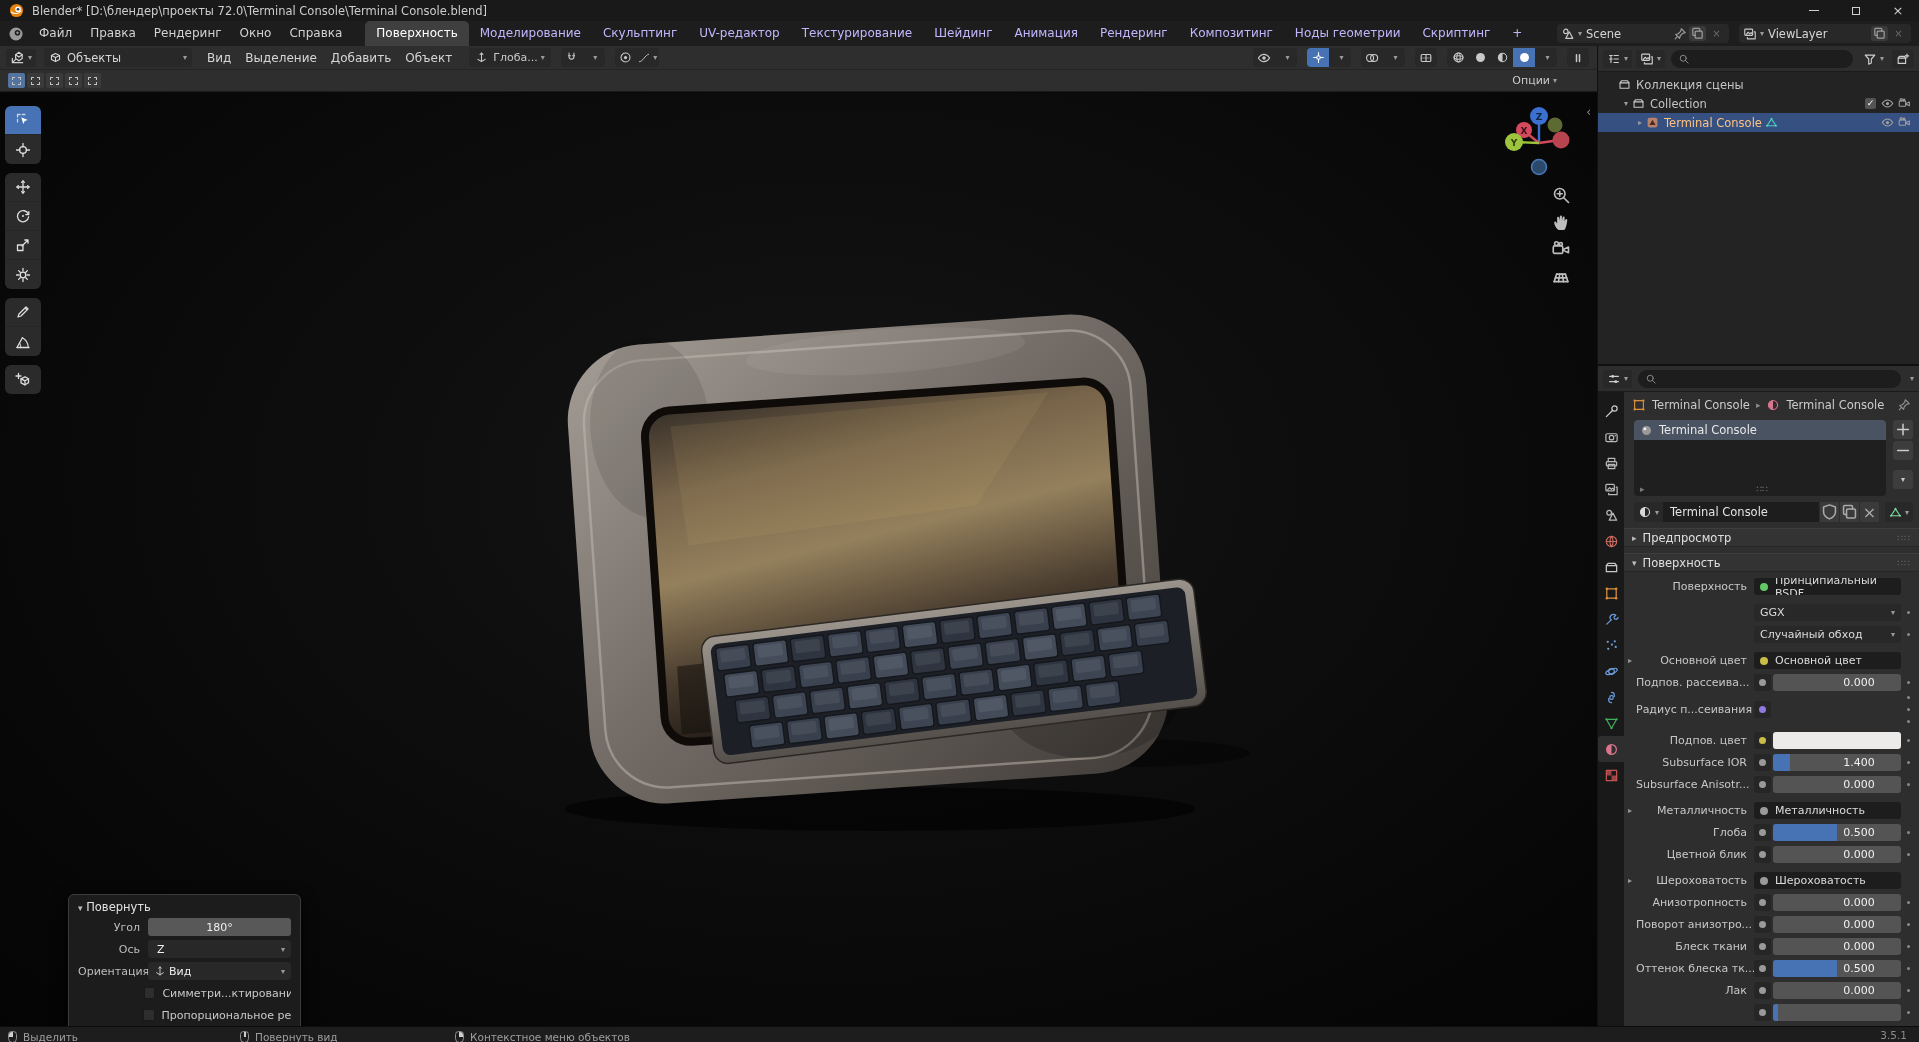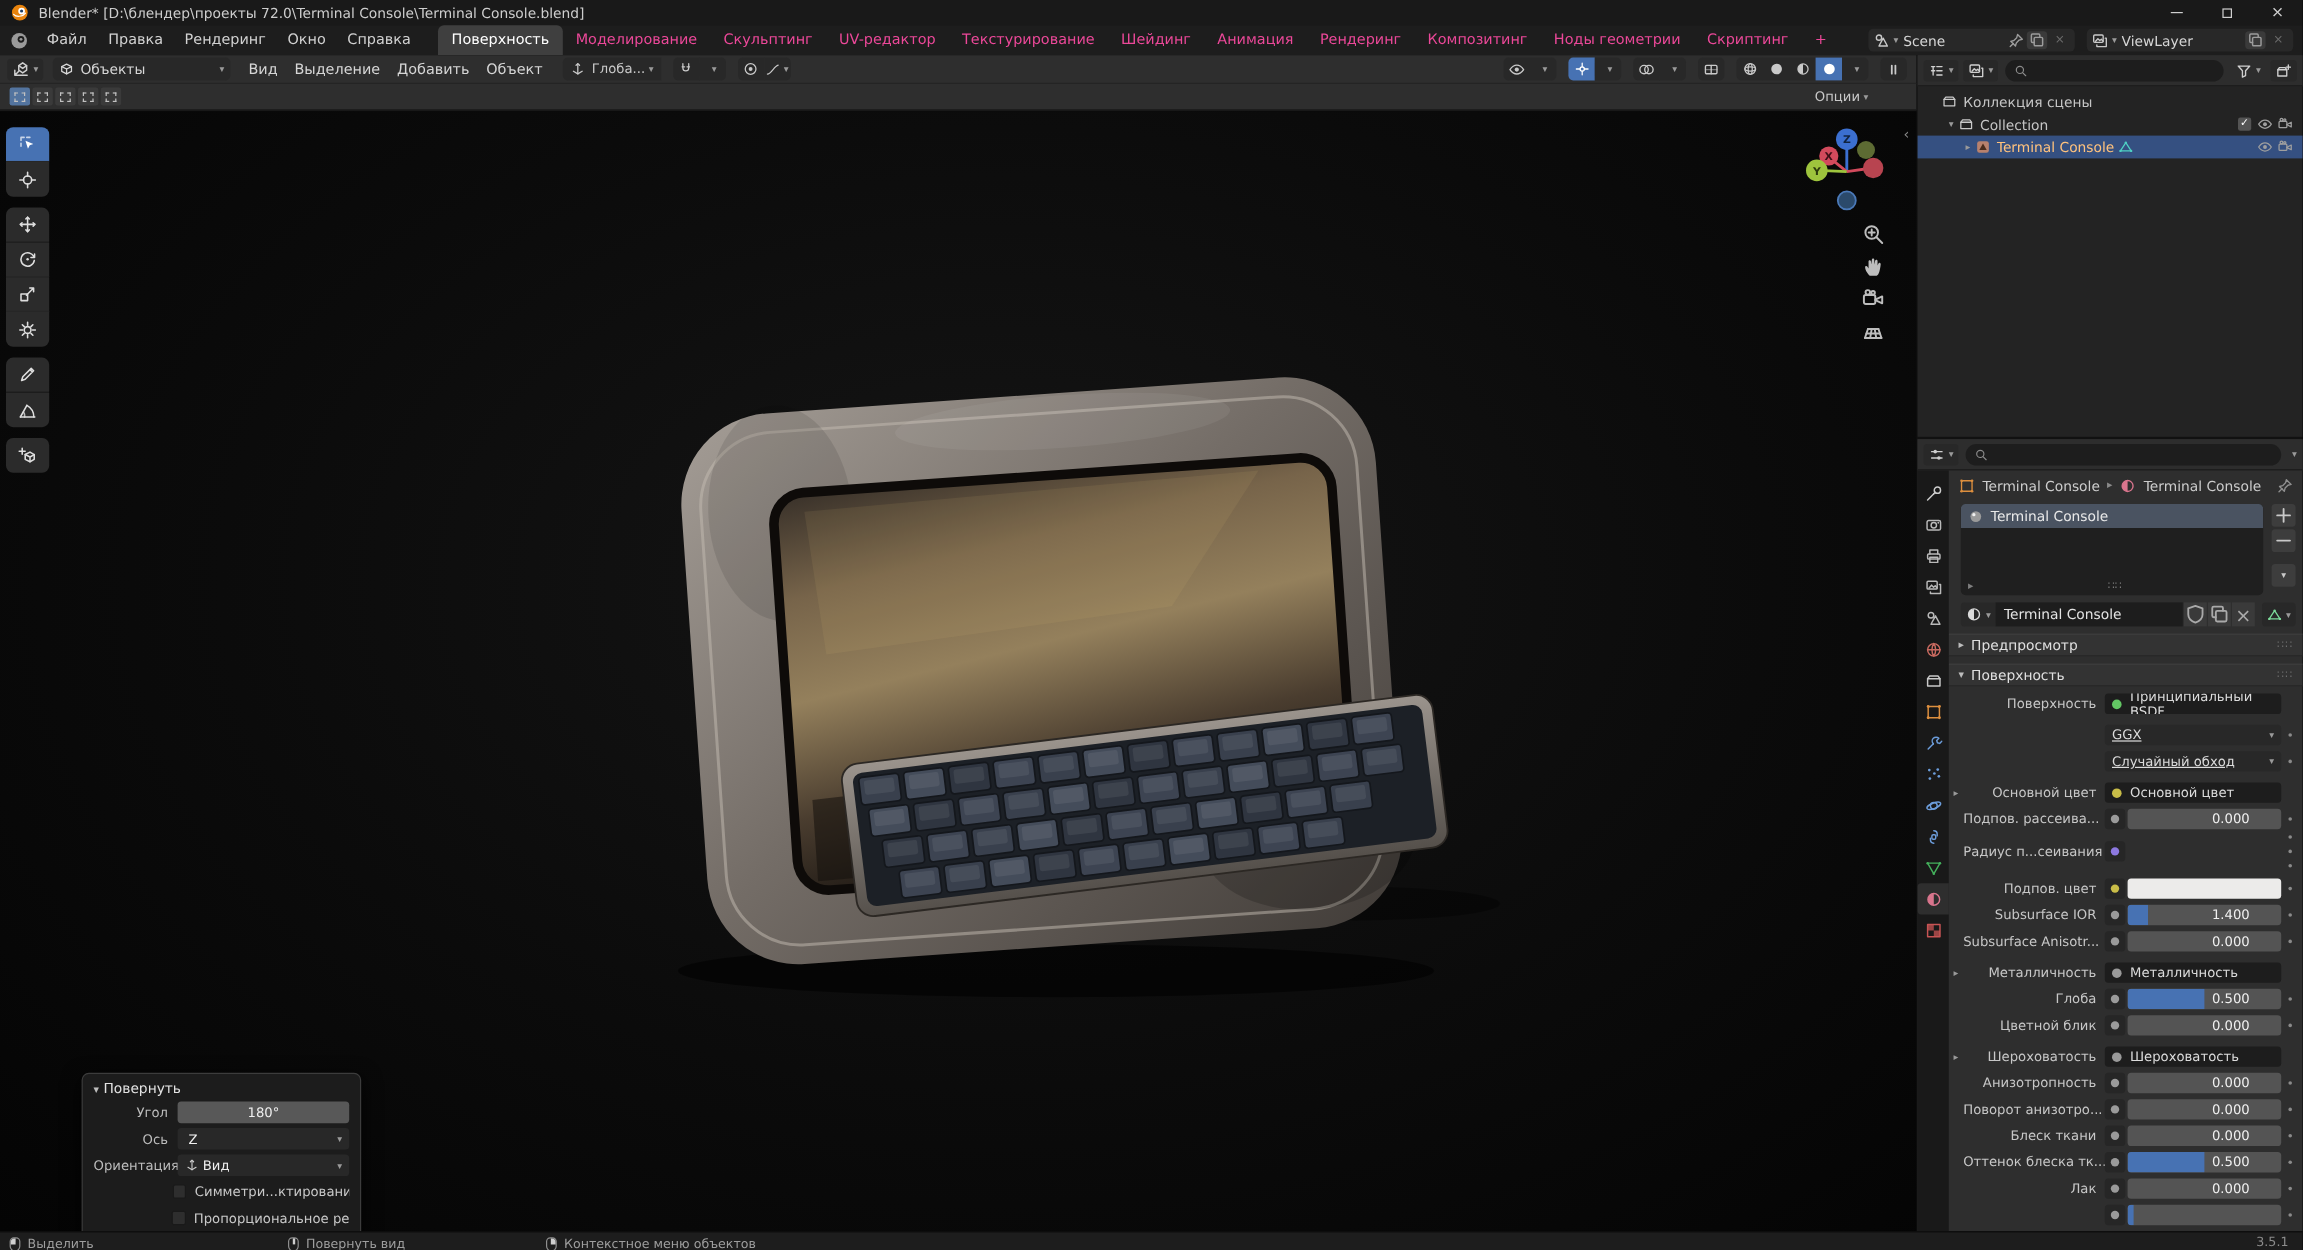--- a/index.html
+++ b/index.html
@@ -14,21 +14,21 @@
   #title-text{font-size:11.5px;color:#cdcdcd;margin-left:8px;white-space:nowrap;}
   #wctrl{position:absolute;right:0;top:0;height:21px;display:flex;}
   .wbtn{width:42px;height:21px;display:flex;align-items:center;justify-content:center;color:#cfcfcf;font-size:13px;}
   .wbtn .min{width:10px;height:1px;background:#cfcfcf;}
   .wbtn .max{width:8px;height:8px;border:1px solid #cfcfcf;}
   
   #topbar{position:absolute;left:0;top:21px;width:1919px;height:25px;background:#1d1d1d;display:flex;align-items:center;padding:0 8px;}
   #menubar{display:flex;margin-left:6px;}
   .menu{font-size:12px;color:#d2d2d2;padding:0 9px;line-height:25px;cursor:default;}
   #tabs{display:flex;margin-left:14px;height:25px;align-items:flex-end;}
-  .tab{font-size:12px;color:#ec4899;padding:0 11px;height:25px;line-height:25px;border-radius:5px 5px 0 0;white-space:nowrap;}
+  .tab{font-size:12px;color:#c4b5fd;padding:0 11px;height:25px;line-height:25px;border-radius:5px 5px 0 0;white-space:nowrap;}
   .tab.active{background:#3f3f3f;color:#fff;}
   .id-widget{height:19px;background:#282828;border-radius:4px;display:flex;align-items:center;margin-left:10px;padding:0 4px;width:172px;font-size:11.5px;color:#d6d6d6;}
   .id-widget .nm{flex:1;margin-left:4px;white-space:nowrap;overflow:hidden;}
   .idbtn{width:17px;height:15px;display:flex;align-items:center;justify-content:center;color:#9c9c9c;background:#3a3a3a;border-radius:3px;margin-left:2px;font-size:10px;}
   .idbtn.ghost{background:none;}
   
   #viewport{position:absolute;left:0;top:46px;width:1597px;height:980px;background:#0a0a0a;}
   #vp-header{height:24px;background:#2e2e2e;border-bottom:1px solid #242424;display:flex;align-items:center;padding:0 6px;}
   #vp-tools{height:22px;background:#2e2e2e;border-bottom:1px solid #1a1a1a;display:flex;align-items:center;padding:0 8px;}
   .hbtn{height:18px;display:flex;align-items:center;padding:0 4px;border-radius:3px;color:#cfcfcf;}
@@ -109,21 +109,21 @@
   .plabel{width:130px;display:flex;align-items:center;font-size:11px;color:#c7c7c7;}
   .plabel .exp{width:12px;text-align:center;color:#9a9a9a;font-size:8px;}
   .plabel .tx{flex:1;text-align:right;padding-right:7px;white-space:nowrap;overflow:hidden;}
   .pfield{flex:1;display:flex;align-items:center;}
   .socket{width:17px;height:17px;background:#262626;border-radius:3px;margin-right:2px;display:flex;align-items:center;justify-content:center;flex:0 0 auto;}
   .socket b{width:7px;height:7px;border-radius:50%;background:#9a9a9a;display:block;}
   .fld{flex:1;height:17px;border-radius:3px;position:relative;overflow:hidden;font-size:11px;}
   .fld.dk{background:#1d1d1d;display:flex;align-items:center;padding:0 6px;color:#dcdcdc;}
   .fld.dk .dot{width:8px;height:8px;border-radius:50%;margin-right:7px;flex:0 0 auto;}
   .fld.enum{background:#282828;display:flex;align-items:center;padding:0 6px;color:#dcdcdc;}
-  .fld.enum .tx{flex:1;text-decoration:underline;}
+  .fld.enum .tx{flex:1;}
   .fld.slider{background:#545454;}
   .fld.slider .fill{position:absolute;left:0;top:0;bottom:0;background:#4772b3;}
   .fld.slider .tx{position:absolute;inset:0;display:flex;align-items:center;justify-content:center;color:#f1f1f1;padding-left:44px;}
   .vcol{flex:1;display:flex;flex-direction:column;}
   .vcol .fld{margin-bottom:1px;border-radius:0;height:15px;}
   .vcol .fld:first-child{border-radius:3px 3px 0 0;}
   .vcol .fld:last-child{border-radius:0 0 3px 3px;margin-bottom:0;}
   .deco{width:14px;display:flex;flex-direction:column;align-items:center;justify-content:center;gap:9px;}
   .deco b{width:3px;height:3px;border-radius:50%;background:#8a8a8a;display:block;}
   .swatch{flex:1;height:17px;border-radius:3px;}

